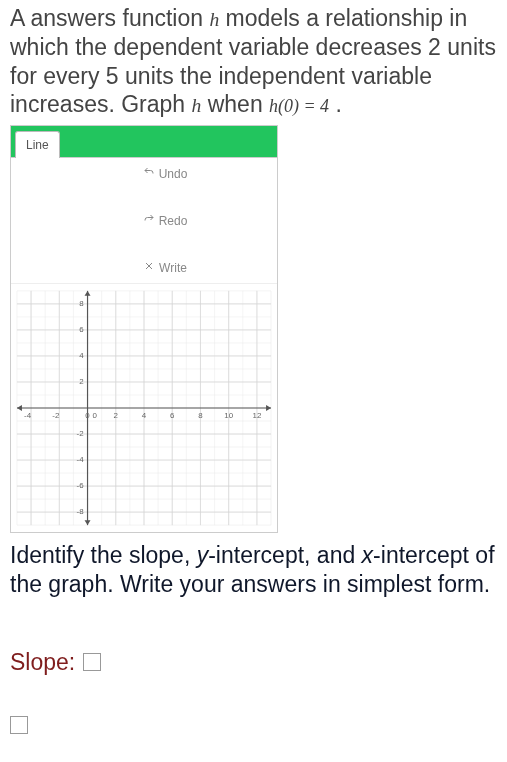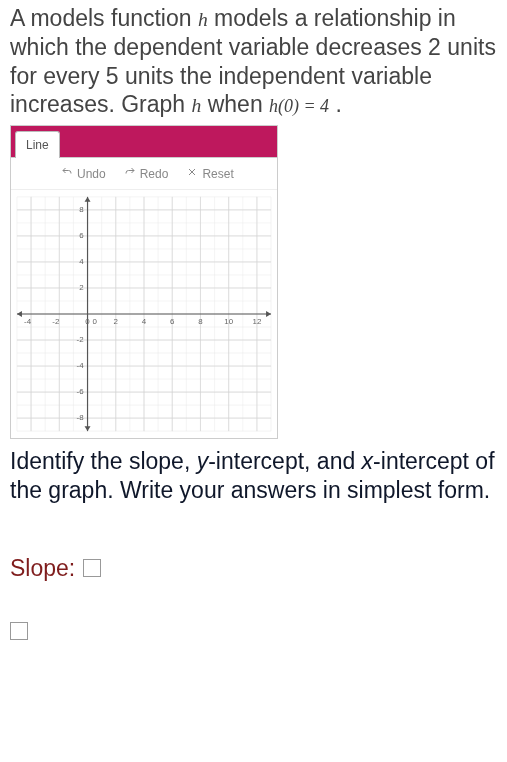--- a/index.html
+++ b/index.html
@@ -19,45 +19,46 @@
   .italser { font-style: italic; font-family: 'Times New Roman', serif; font-size: 0.85em; }
   .mathline { font-family: 'Times New Roman', serif; font-style: italic; font-size: 0.78em; }
   .widget {
     width: 268px;
     border: 1px solid #ccc;
     background: #fff;
     margin-bottom: 8px;
   }
   .tabbar {
     display: flex;
-    background: #be185d;
+    background: #22c55e;
     border-bottom: 1px solid #ccc;
     padding: 4px 4px 0 4px;
     gap: 4px;
   }
   .tab {
     background: #f0f0f0;
     border: 1px solid #bbb;
     border-bottom: none;
     border-radius: 3px 3px 0 0;
     padding: 6px 10px;
     font-size: 12px;
     color: #555;
     position: relative;
     top: 1px;
     background: #fff;
   }
   .toolbar {
     display: flex;
-    gap: 18px;
+    gap: 32px;
     padding: 8px 8px 8px 50px;
     font-size: 12px;
     color: #888;
     align-items: center;
     border-bottom: 1px solid #eee;
+    flex-direction: column;
   }
   .toolbtn { display: flex; align-items: center; gap: 4px; cursor: pointer; }
   .toolbtn svg { width: 12px; height: 12px; }
   .plot { width: 100%; height: 248px; display: block; }
   .question2 {
     font-size: 23px;
     line-height: 1.25;
     color: #0f172a;
     margin-top: 6px;
   }
@@ -76,21 +77,21 @@
     border: 1px solid #999;
     background: #fff;
     display: inline-block;
   }
   .it { font-style: italic; }
 </style>
 </head>
 <body>
 
 <div class="prompt">
-  <span>A models function </span><span class="italser">h</span><span> models a relationship in which the dependent variable decreases 2 units for every 5 units the independent variable increases. Graph </span><span class="italser">h</span><span> when </span><span class="mathline">h(0) = 4</span><span> .</span>
+  <span>A answers function </span><span class="italser">h</span><span> models a relationship in which the dependent variable decreases 2 units for every 5 units the independent variable increases. Graph </span><span class="italser">h</span><span> when </span><span class="mathline">h(0) = 4</span><span> .</span>
 </div>
 
 <div class="widget">
   <div class="tabbar">
     <div class="tab">Line</div>
   </div>
   <div class="toolbar">
     <div class="toolbtn">
       <span>
         <svg viewBox="0 0 24 24" fill="none" stroke="#888" stroke-width="2">
@@ -108,21 +109,21 @@
           </svg>
       </span>
       <span>Redo</span>
     </div>
     <div class="toolbtn">
       <span>
         <svg viewBox="0 0 24 24" fill="none" stroke="#888" stroke-width="2">
             <path d="M6 6l12 12M18 6L6 18"></path>
           </svg>
       </span>
-      <span>Reset</span>
+      <span>Write</span>
     </div>
   </div>
   <svg class="plot" id="plot-svg" viewBox="0 0 268 248">
       <line x1="6" y1="6" x2="6" y2="242" stroke="#e8e8e8" stroke-width="0.5"></line>
       <line x1="20.22222222222222" y1="6" x2="20.22222222222222" y2="242" stroke="#e8e8e8" stroke-width="0.5"></line>
       <line x1="34.44444444444444" y1="6" x2="34.44444444444444" y2="242" stroke="#e8e8e8" stroke-width="0.5"></line>
       <line x1="48.666666666666664" y1="6" x2="48.666666666666664" y2="242" stroke="#e8e8e8" stroke-width="0.5"></line>
       <line x1="62.888888888888886" y1="6" x2="62.888888888888886" y2="242" stroke="#e8e8e8" stroke-width="0.5"></line>
       <line x1="77.11111111111111" y1="6" x2="77.11111111111111" y2="242" stroke="#e8e8e8" stroke-width="0.5"></line>
       <line x1="91.33333333333333" y1="6" x2="91.33333333333333" y2="242" stroke="#e8e8e8" stroke-width="0.5"></line>

